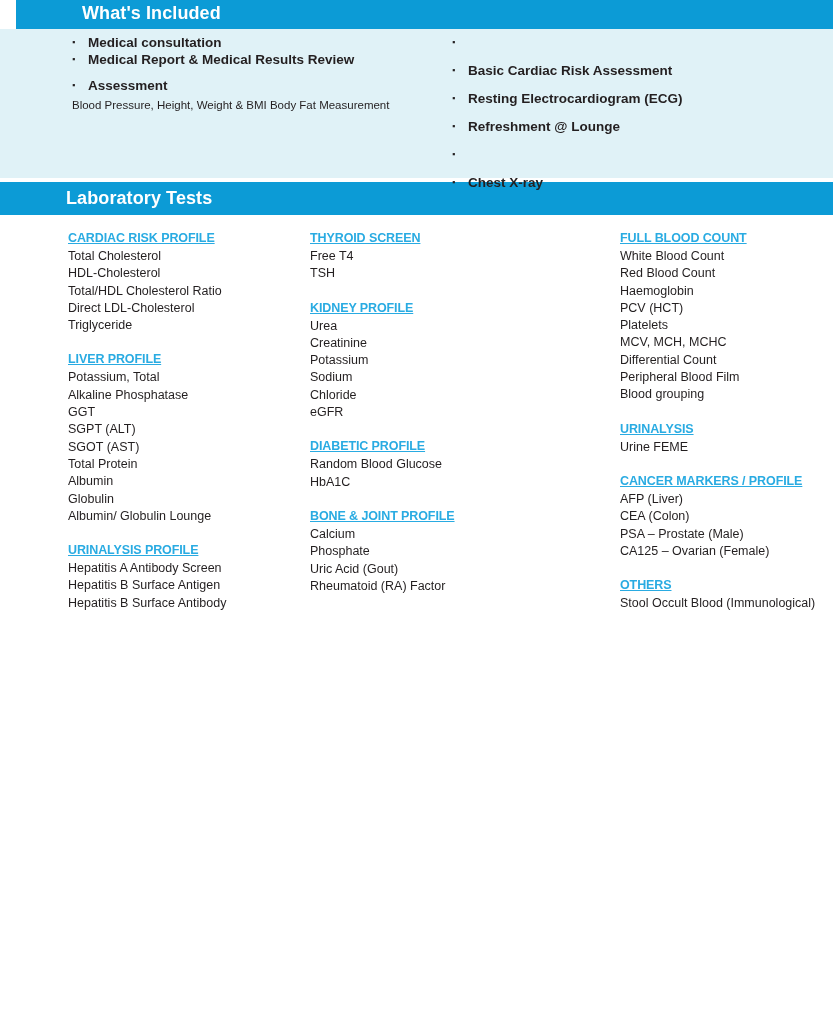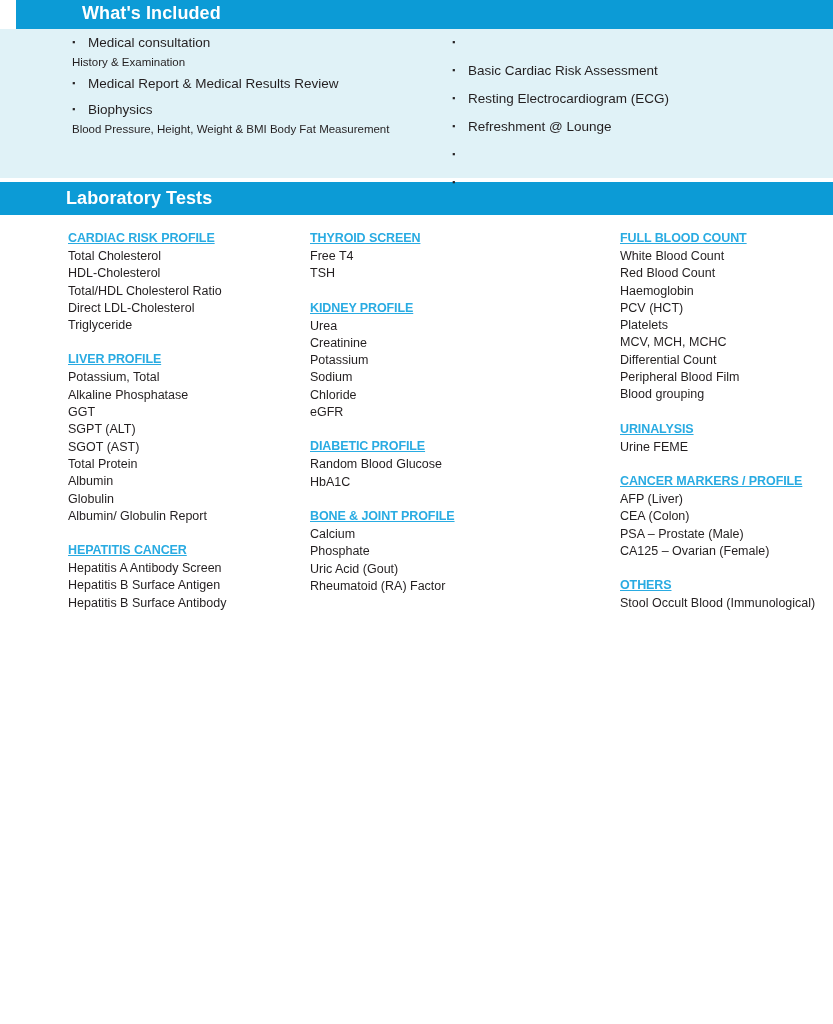--- a/index.html
+++ b/index.html
@@ -68,20 +68,21 @@
     flex: 0 0 16px;
     color: #231f20;
     font-size: 9px;
     line-height: 17px;
     position: relative;
     top: 0px;
   }
   .wi-label {
     flex: 1;
     padding-top: 2px;
+    font-weight: bold;
   }
   .wi-sub {
     font-size: 11.5px;
     line-height: 16px;
     margin: 3px 0 5px 0;
     max-width: 320px;
   }
   .wi-col-right .wi-item { margin-bottom: 11px; }
   .wi-col-left .wi-item { margin-bottom: 0px; }
   .wi-col-left .wi-item.spaced { margin-top: 9px; }
@@ -133,30 +134,29 @@
 </div>
 
 <div id="whats-included-panel">
   <div class="wi-cols">
 
     <div class="wi-col-left">
       <div class="wi-item">
         <span class="wi-bullet">▪</span>
         <span class="wi-label">Medical consultation</span>
       </div>
-      <div class="wi-sub">History &amp; Examination</div>
 
       <div class="wi-item">
         <span class="wi-bullet">▪</span>
         <span class="wi-label">Medical Report &amp; Medical Results Review</span>
       </div>
 
       <div class="wi-item spaced">
         <span class="wi-bullet">▪</span>
-        <span class="wi-label">Biophysics</span>
+        <span class="wi-label">Assessment</span>
       </div>
       <div class="wi-sub">Blood Pressure, Height, Weight &amp; BMI Body Fat Measurement</div>
     </div>
 
     <div class="wi-col-right">
       <div class="wi-item">
         <span class="wi-bullet">▪</span>
       </div>
       <div class="wi-item">
         <span class="wi-bullet">▪</span>
@@ -168,20 +168,21 @@
       </div>
       <div class="wi-item">
         <span class="wi-bullet">▪</span>
         <span class="wi-label">Refreshment @ Lounge</span>
       </div>
       <div class="wi-item">
         <span class="wi-bullet">▪</span>
       </div>
       <div class="wi-item">
         <span class="wi-bullet">▪</span>
+        <span class="wi-label">Chest X-ray</span>
       </div>
     </div>
 
   </div>
 </div>
 
 <div class="bar" id="laboratory-bar">
   <div class="bar-title">Laboratory Tests</div>
 </div>
 
@@ -200,24 +201,24 @@
       <div class="lab-group">
         <div class="lab-heading">LIVER PROFILE</div>
         <div class="lab-item">Potassium, Total</div>
         <div class="lab-item">Alkaline Phosphatase</div>
         <div class="lab-item">GGT</div>
         <div class="lab-item">SGPT (ALT)</div>
         <div class="lab-item">SGOT (AST)</div>
         <div class="lab-item">Total Protein</div>
         <div class="lab-item">Albumin</div>
         <div class="lab-item">Globulin</div>
-        <div class="lab-item">Albumin/ Globulin Report</div>
-      </div>
-      <div class="lab-group">
-        <div class="lab-heading">HEPATITIS CANCER</div>
+        <div class="lab-item">Albumin/ Globulin Lounge</div>
+      </div>
+      <div class="lab-group">
+        <div class="lab-heading">URINALYSIS PROFILE</div>
         <div class="lab-item">Hepatitis A  Antibody  Screen</div>
         <div class="lab-item">Hepatitis  B  Surface  Antigen</div>
         <div class="lab-item">Hepatitis B Surface Antibody</div>
       </div>
     </div>
 
     <div class="lab-col lab-col-2">
       <div class="lab-group">
         <div class="lab-heading">THYROID SCREEN</div>
         <div class="lab-item">Free T4</div>

